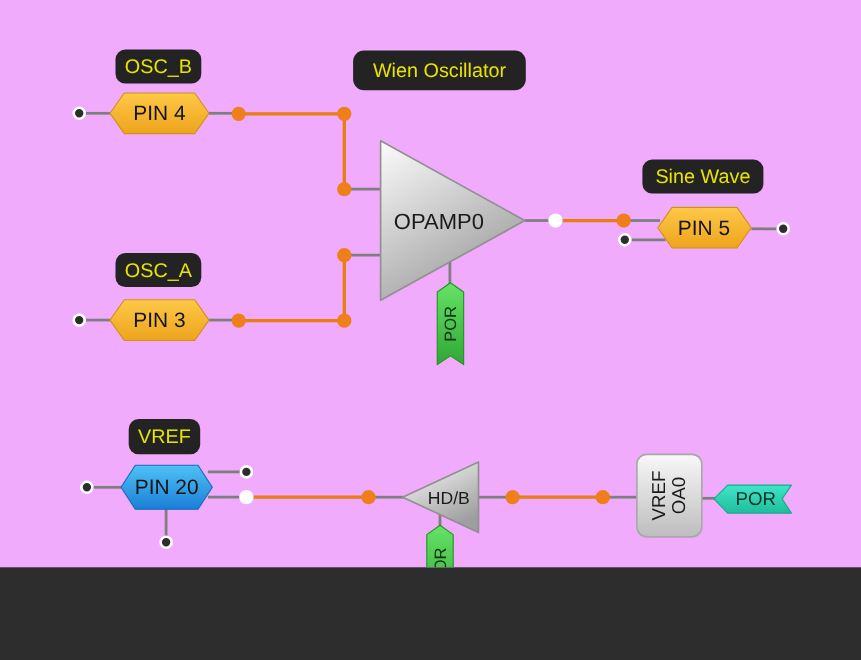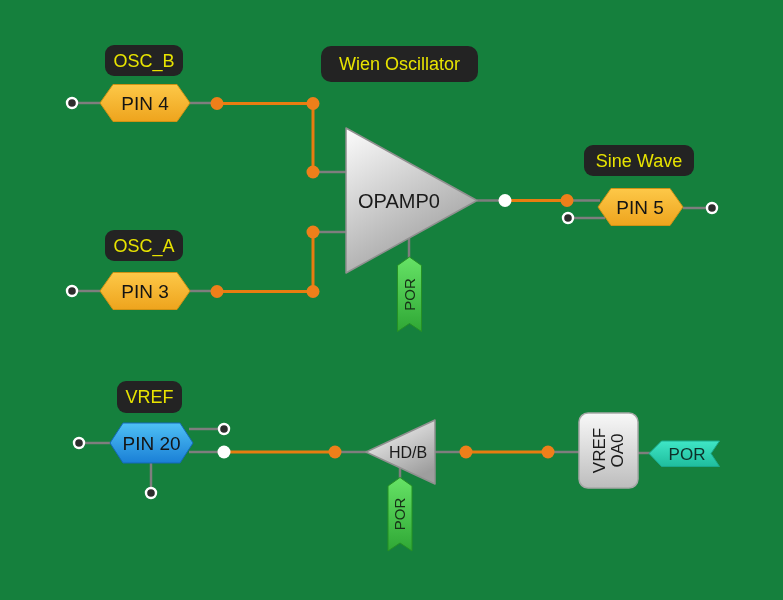--- a/index.html
+++ b/index.html
@@ -1,16 +1,16 @@
 <!DOCTYPE html>
 <html><head>
 <meta charset="utf-8">
 <style>
   html,body{margin:0;padding:0;background:#2d2d2d;}
-  #canvas{width:783px;height:600px;background:#15803d;position:relative;overflow:hidden;}
+  #canvas{width:783px;height:516px;background:#f0abfc;position:relative;overflow:hidden;}
   svg{display:block;}
   svg text{font-family:"Liberation Sans","DejaVu Sans",sans-serif;}
   .wire-gray{stroke:#7e7e7e;stroke-width:2.5;fill:none;}
   .wire-orange{stroke:#e87d10;stroke-width:3;fill:none;}
   .dot-orange{fill:#ee7f1a;}
   .dot-white{fill:#ffffff;}
   .ring{fill:#2d2d2d;stroke:#ffffff;stroke-width:2.4;}
   .tag-rect{fill:#232323;}
   .tag-text{fill:#e8e400;font-size:18px;text-anchor:middle;}
   .pin-orange{fill:url(#gradPinOrange);stroke:#cf9214;stroke-width:1;stroke-linejoin:round;}

